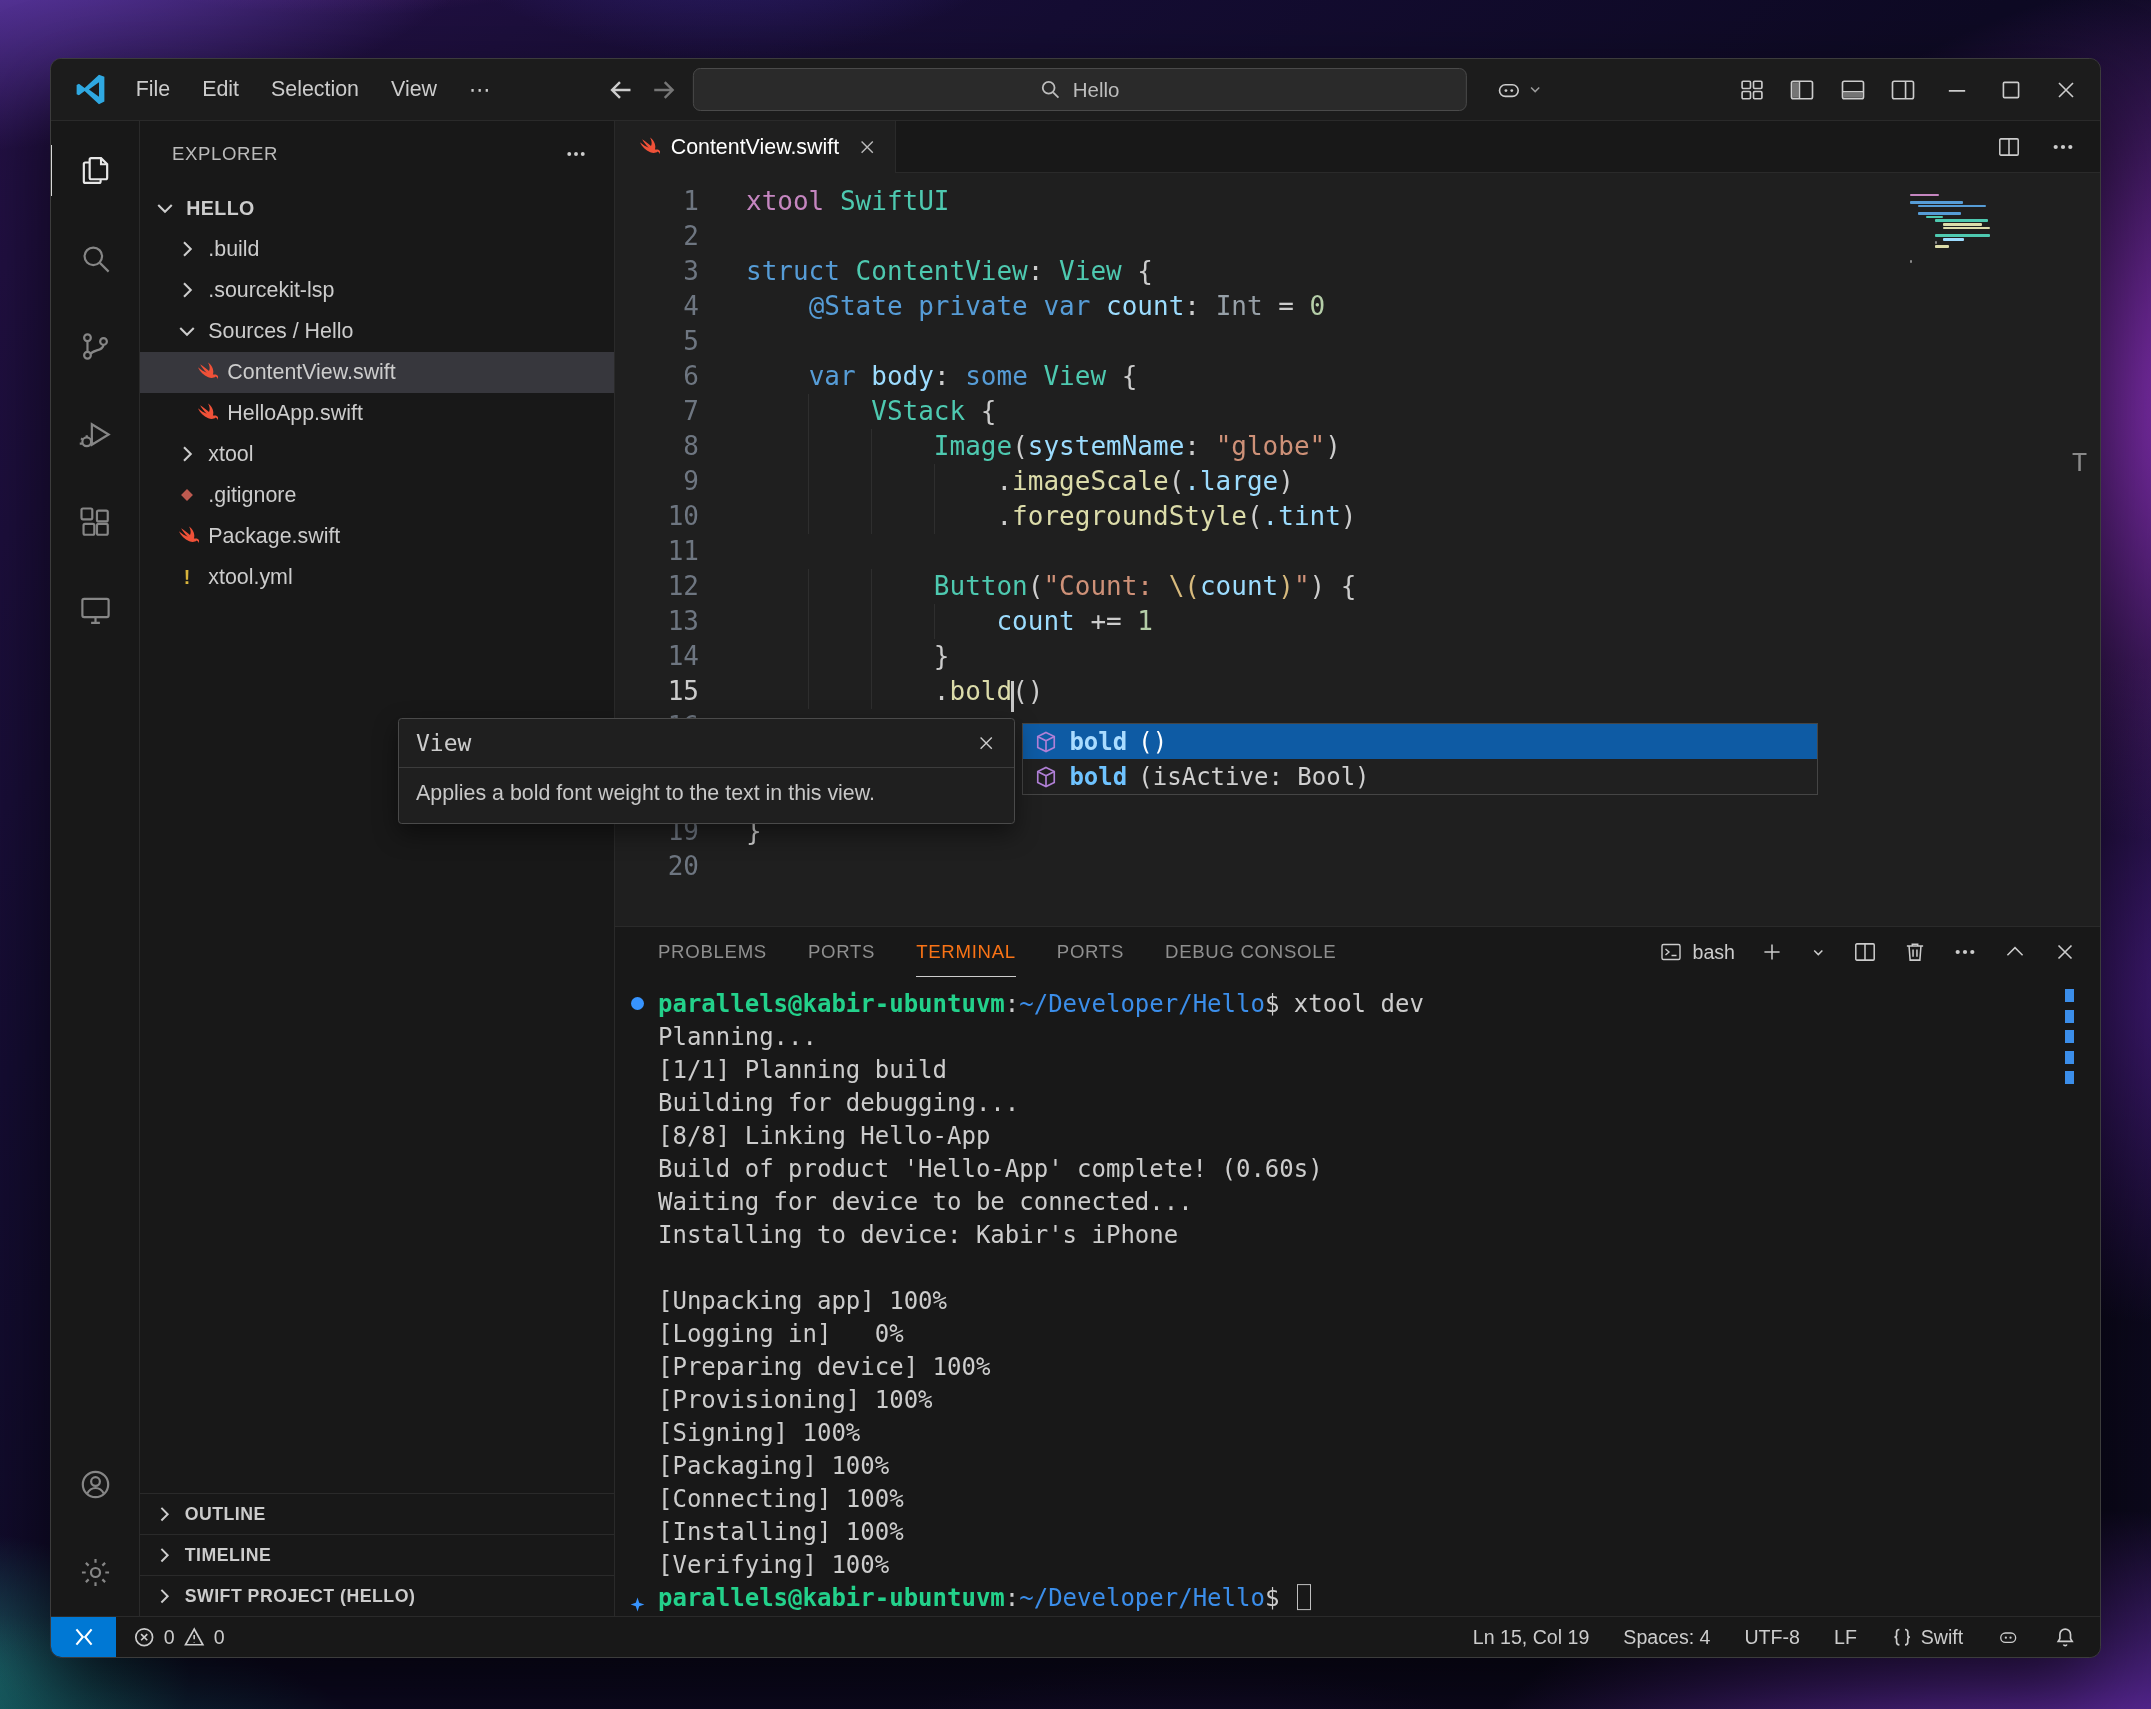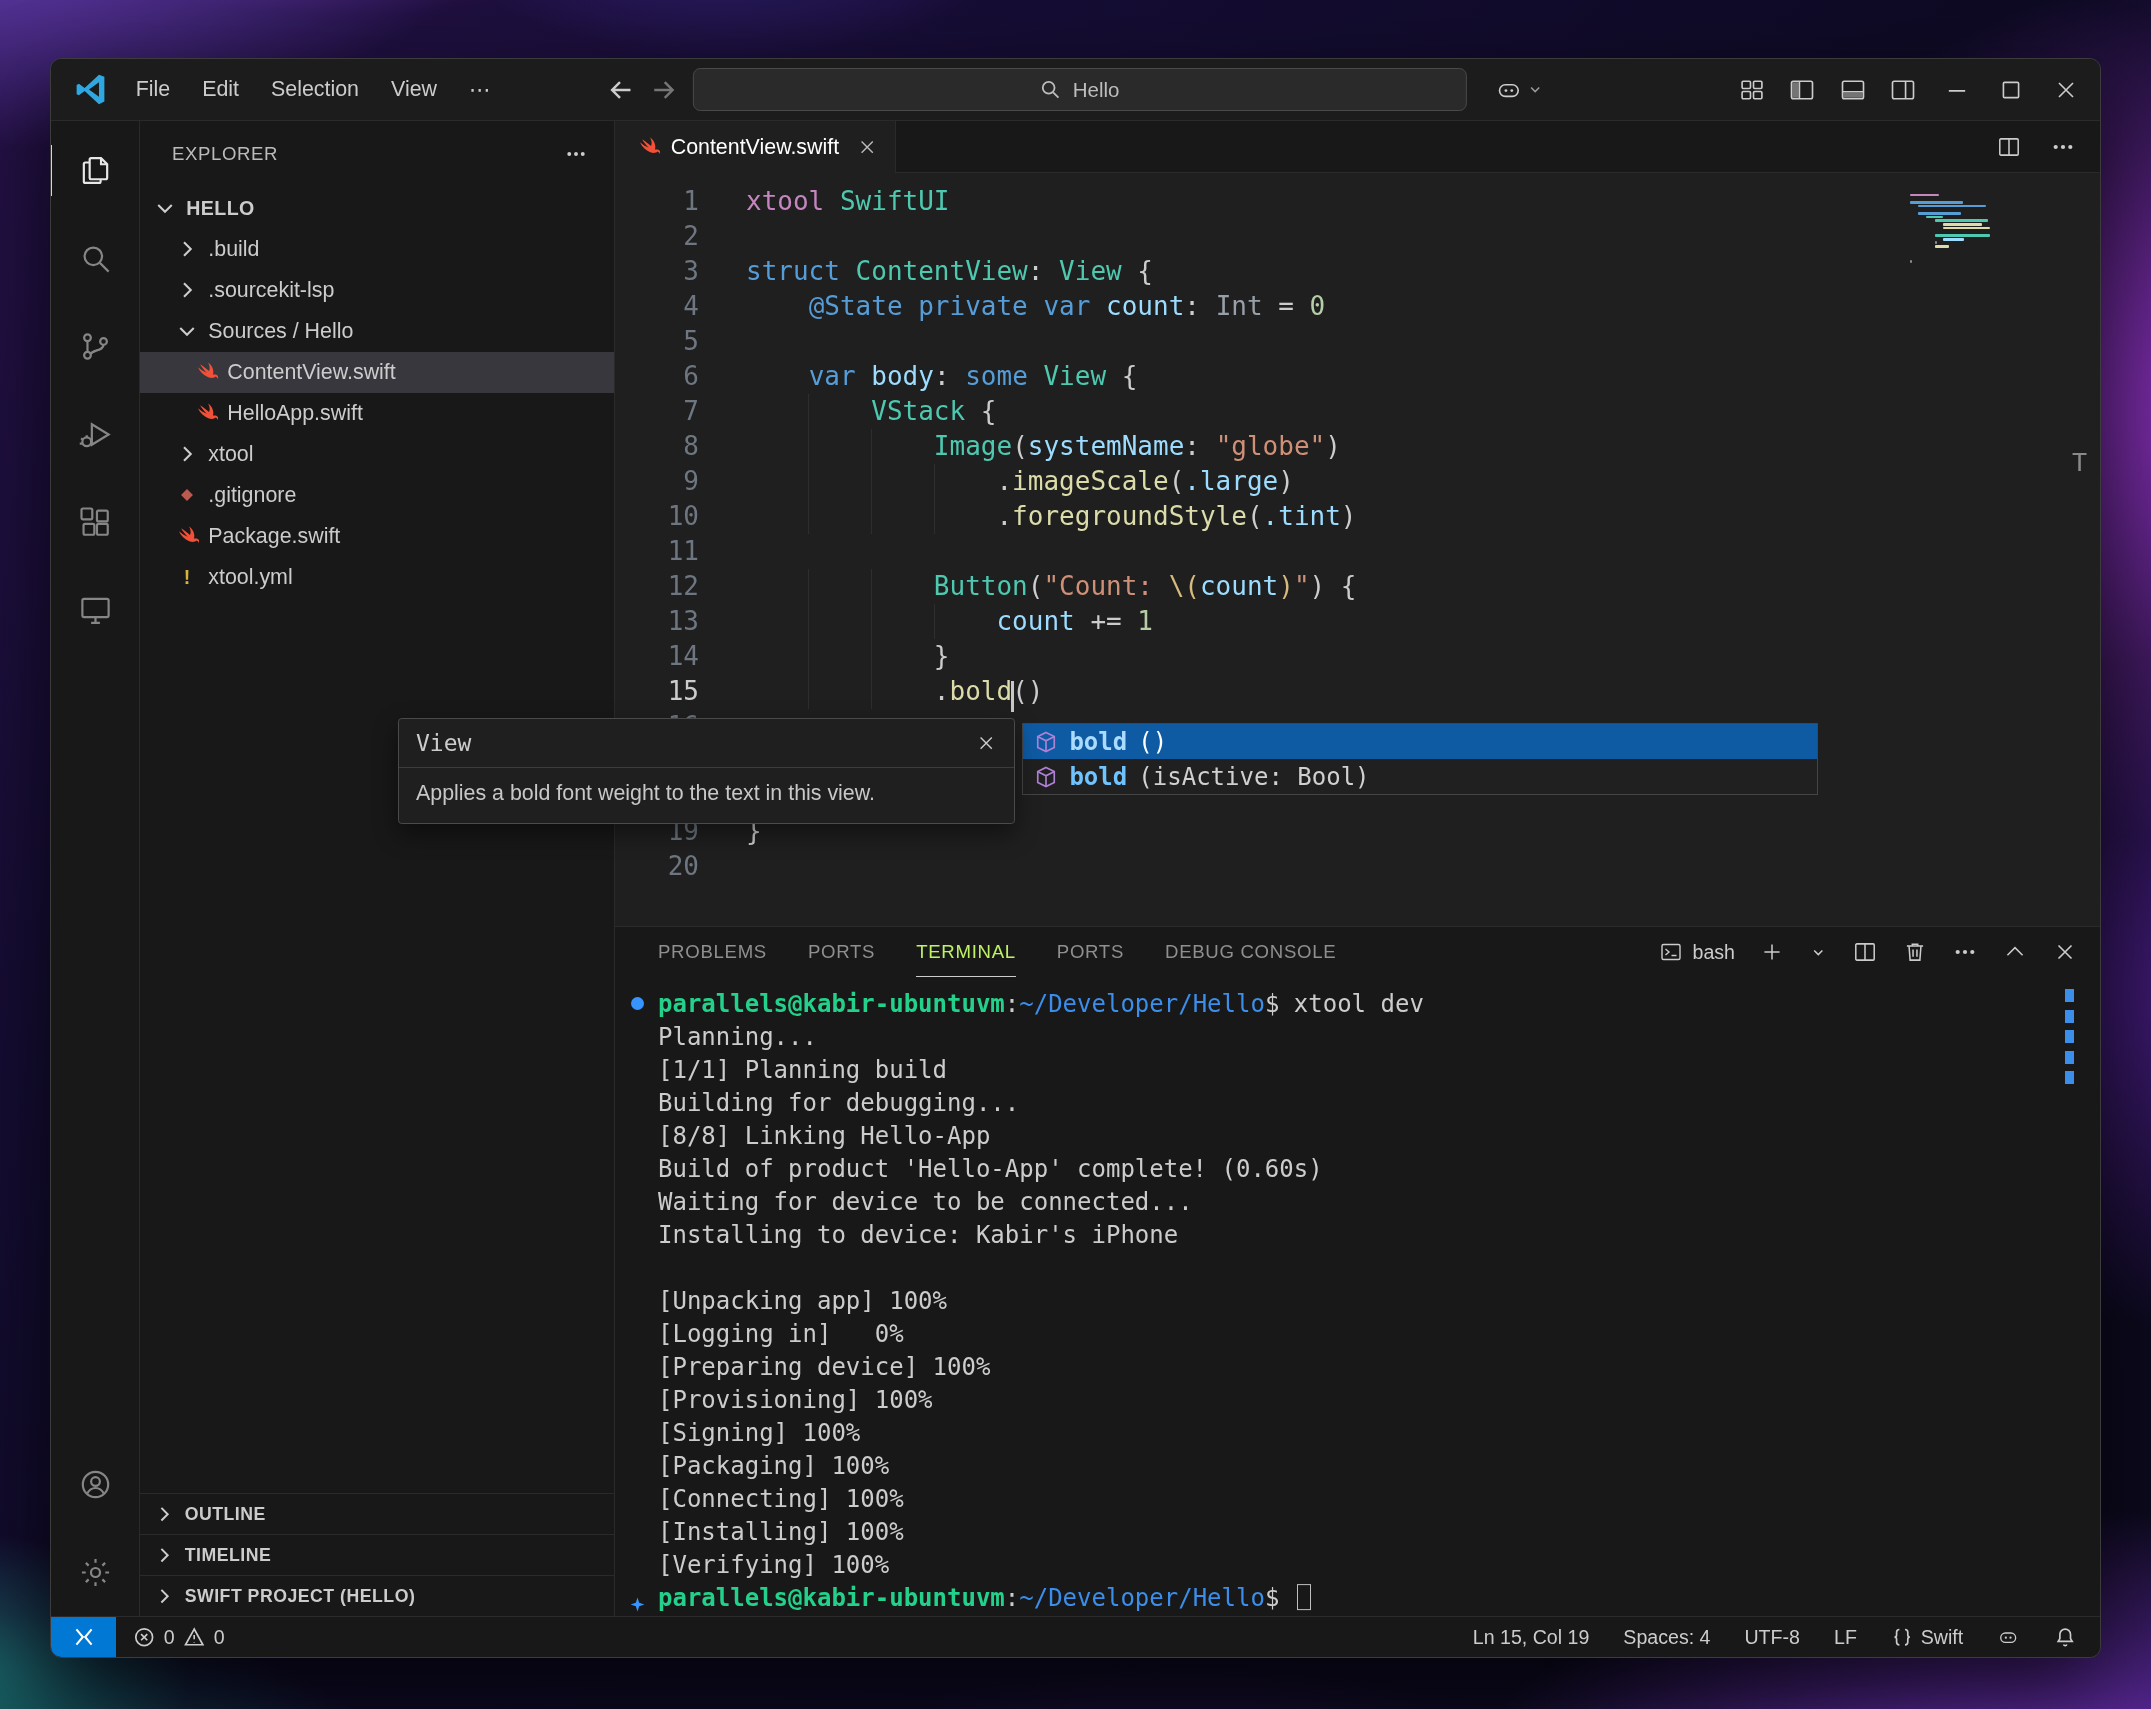--- a/index.html
+++ b/index.html
@@ -101,21 +101,21 @@
   .ov-glyph { position:absolute; right:13px; top:272px; color:#8a8a8a; font-size:25px; }
 
   
   .panel { flex:0 0 690px; background:#181818; border-top:0.9px solid #2a2a2a;
     display:flex; flex-direction:column; position:relative;justify-content:space-between; }
   .panel-header { height:50px; flex:0 0 auto; display:flex; align-items:center;
     padding:0 22.4px 0 43px; }
   .panel-tabs { display:flex; gap:41px; height:100%; align-items:stretch; }
   .ptab { color:#8f8f8f; font-size:18.6px; letter-spacing:0.7px; display:flex; align-items:center;
     border-bottom:1.9px solid transparent; cursor:pointer; }
-  .ptab.active { color:#bef264; border-bottom-color:#cccccc; }
+  .ptab.active { color:#f97316; border-bottom-color:#cccccc; }
   .panel-actions { margin-left:auto; display:flex; align-items:center; gap:24px; color:#cccccc; }
   .bash-chip { display:flex; align-items:center; gap:9.3px; font-size:19.6px; color:#cccccc; cursor:pointer; }
   .terminal { flex:1; padding:11.2px 0 0 43px; font-family:"DejaVu Sans Mono", monospace;
     font-size:24px; line-height:33px; color:#cccccc; overflow:hidden; }
   .trow { position:relative; height:33px; white-space:pre; }
   .tdeco { position:absolute; left:-29px; top:6.5px; width:17px; height:17px; }
   .tdeco.circle { width:13px; height:13px; border-radius:50%; background:#3794ff; top:9.3px; left:-27px; }
   .t-user { color:#23d18b; font-weight:700; }
   .t-path { color:#3b8eea; font-weight:400; }
   .t-pl { color:#cccccc; }

